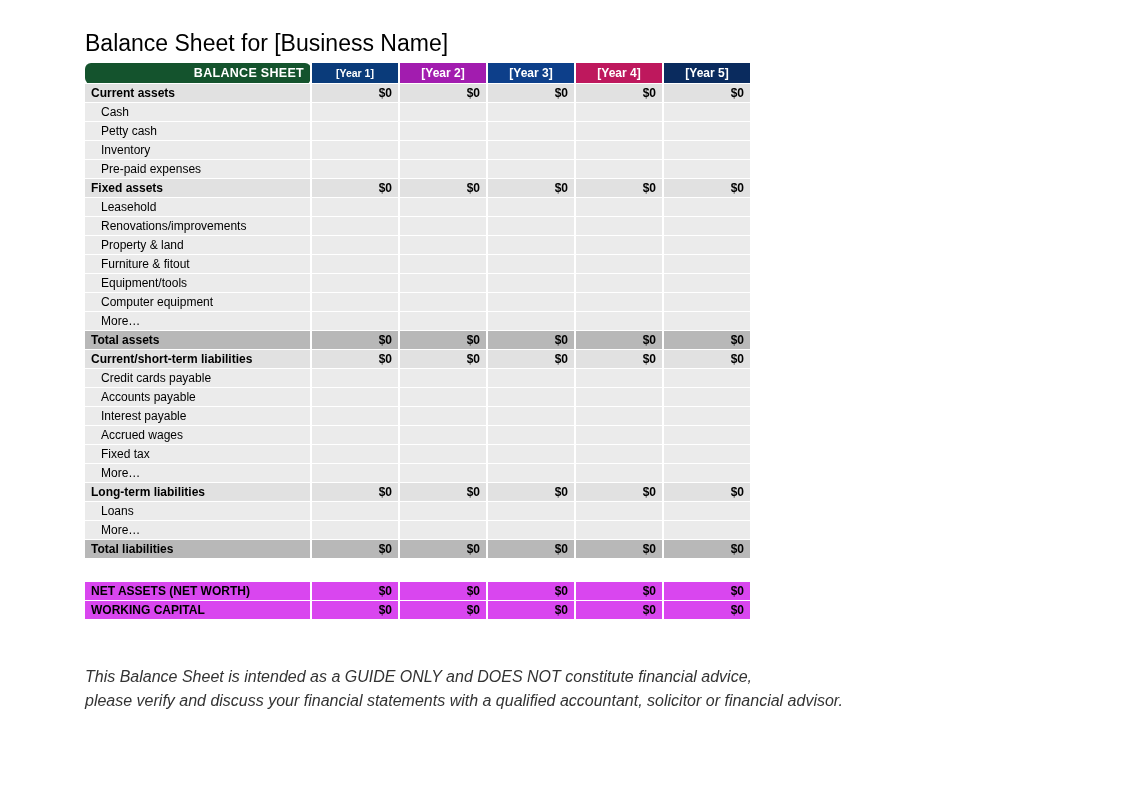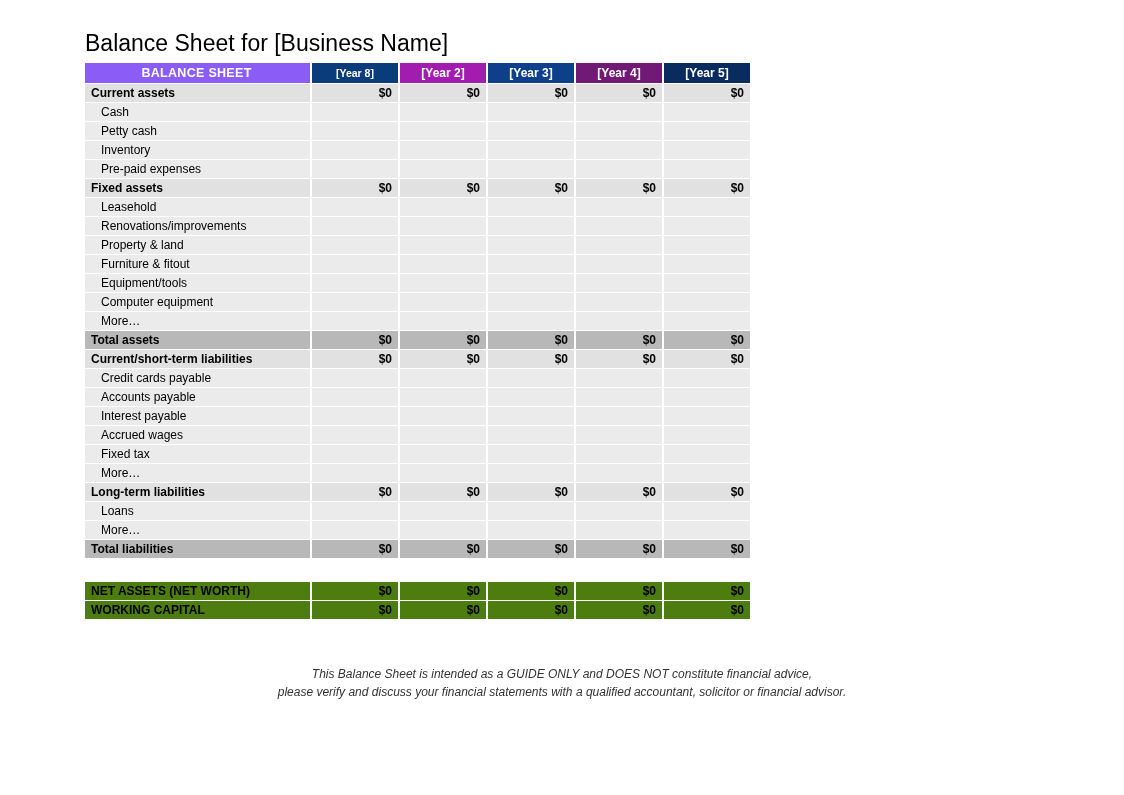--- a/index.html
+++ b/index.html
@@ -35,45 +35,46 @@
   th.year-col { width: 88px; }
   thead th {
     color: #fff;
     font-weight: bold;
     text-align: center;
     padding: 1px 6px;
     height: 18px;
     vertical-align: middle;
   }
   thead th.h-main {
-    background: #8b5cf6;
-    text-align: center;
+    background: #14532d;
+    text-align: right;
     font-size: 12.5px;
     letter-spacing: 0.3px;
     padding-left: 4px;
+    border-radius: 6px;
   }
   thead th.h-y1 { background: #0a3b7a; font-size: 10.5px; line-height: 9px; padding:0;}
   thead th.h-y2 { background: #a21caf; }
   thead th.h-y3 { background: #0d3f8a; }
-  thead th.h-y4 { background: #701a75; }
+  thead th.h-y4 { background: #be185d; }
   thead th.h-y5 { background: #0a2b5e; }
   tbody td { background: #ebebeb; }
   tbody td.num { text-align: right; padding-right: 6px; }
   tbody tr.section td { font-weight: bold; background: #e1e1e1; }
   tbody tr.section td:first-child { background: #e1e1e1; }
   tbody tr.item td:first-child { padding-left: 16px; }
   tbody tr.total td { background: #b8b8b8; font-weight: bold; }
   tbody tr.total td:first-child { background: #b8b8b8; }
   tbody tr.spacer td { background: #fff; height: 18px; }
-  tbody tr.summary td { background: #4d7c0f; font-weight: bold; }
+  tbody tr.summary td { background: #d946ef; font-weight: bold; }
   .disclaimer {
     margin-top: 45px;
-    text-align: center;
+    text-align: left;
     font-style: italic;
-    font-size: 12px;
+    font-size: 16px;
     line-height: 1.5;
     color: #333;
   }
 </style>
 </head>
 <body>
 
 <div class="container">
   <h1 class="title">Balance Sheet for [Business Name]</h1>
 
@@ -82,21 +83,21 @@
       <col style="width:226px">
       <col style="width:88px">
       <col style="width:88px">
       <col style="width:88px">
       <col style="width:88px">
       <col style="width:88px">
     </colgroup>
     <thead>
       <tr>
         <th class="label-col h-main">BALANCE SHEET</th>
-        <th class="year-col h-y1">[Year 8]</th>
+        <th class="year-col h-y1">[Year 1]</th>
         <th class="year-col h-y2">[Year 2]</th>
         <th class="year-col h-y3">[Year 3]</th>
         <th class="year-col h-y4">[Year 4]</th>
         <th class="year-col h-y5">[Year 5]</th>
       </tr>
     </thead>
     <tbody id="tbody">
         <tr class="section">
           <td>Current assets</td>
           <td class="num">$0</td>

